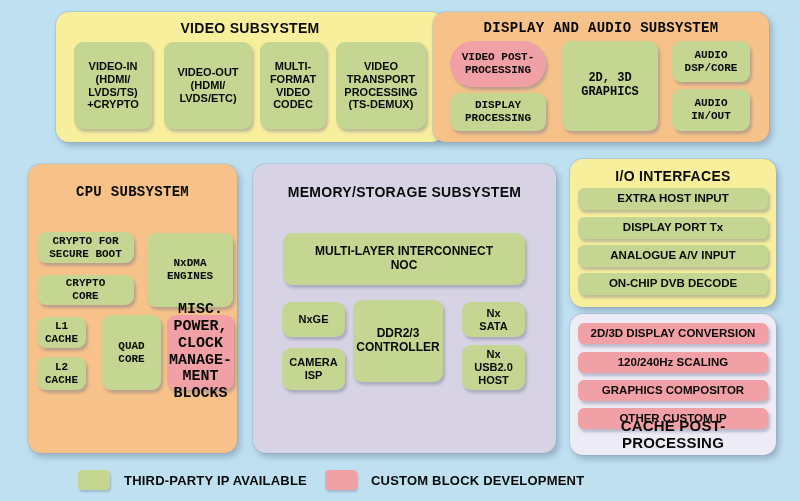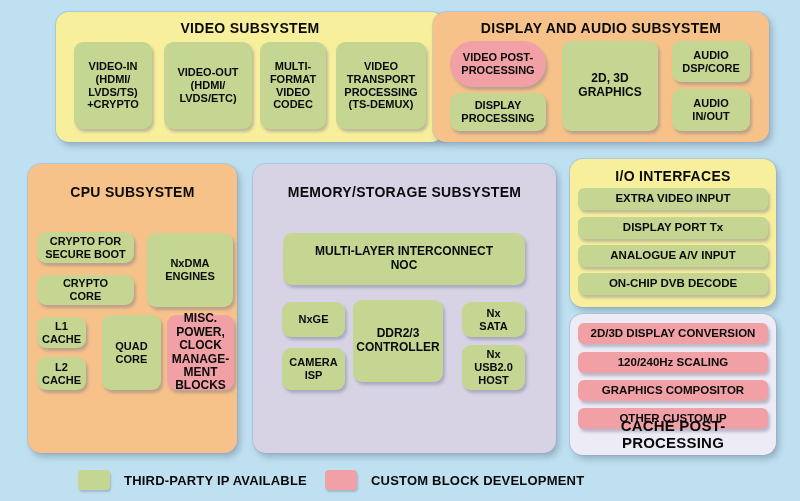--- a/index.html
+++ b/index.html
@@ -15,21 +15,21 @@
     height: 501px;
     background: var(--background, #bee0f0);
     overflow: hidden;
   }
   .panel {
     position: absolute;
     border-radius: 13px;
     box-shadow: 0 0 0 1px rgba(140,155,175,.28), 3px 4px 6px rgba(100,115,145,.45);
   }
   .panel.yellow   { background: var(--yellow, #f8ef9c); }
-  .panel.orange   { background: var(--orange, #f6c289); }
+  .panel.orange   { background: var(--orange, #f6c289); font-family: Liberation Mono, monospace; }
   .panel.lavender { background: var(--lavender, #d7d3e5); }
   .panel.white    { background: var(--white-panel, #edebf5); }
   .panel-title {
     position: absolute;
     left: 0; right: 0;
     text-align: center;
     font-weight: bold;
     font-size: 14px;
     letter-spacing: .3px;
     white-space: pre-line;
@@ -45,21 +45,21 @@
     font-size: 11px;
     line-height: 1.16;
     white-space: pre-line;
     border-radius: 9px;
     box-shadow: 2px 3px 3px rgba(105,110,140,.4);
     color: var(--text, #0a0a0a);
   }
   .block.green { background: var(--green, #c5d693); }
   .block.pink  { background: var(--pink, #f1a1a6); }
   .block.lg    { font-size: 12px; }
-  .block.sm    { font-size: 12px; line-height: 1.12; }
+  .block.sm    { font-size: 15px; line-height: 1.12; }
   .row-block   { border-radius: 6px; font-size: 11.5px; }
   .vpp-title {
     position: absolute;
     left: 0; right: 0;
     bottom: 4px;
     text-align: center;
     font-weight: bold;
     font-size: 15px;
     letter-spacing: .2px;
     color: var(--text, #0a0a0a);
@@ -157,21 +157,21 @@
 CONTROLLER</div>
     <div class="block green" style="left:209px; top:138px; width:63px; height:35px;">Nx
 SATA</div>
     <div class="block green" style="left:209px; top:181px; width:63px; height:45px;">Nx
 USB2.0
 HOST</div>
   </section>
 
   <section class="panel yellow" style="left:570px; top:159px; width:206px; height:148px;">
     <h2 class="panel-title" style="top:9px;">I/O INTERFACES</h2>
-    <div class="block green row-block" style="left:8px; top:29px; width:190px; height:22px;">EXTRA VIDEO INPUT</div>
+    <div class="block green row-block" style="left:8px; top:29px; width:190px; height:22px;">EXTRA HOST INPUT</div>
     <div class="block green row-block" style="left:8px; top:58px; width:190px; height:22px;">DISPLAY PORT Tx</div>
     <div class="block green row-block" style="left:8px; top:86px; width:190px; height:22px;">ANALOGUE A/V INPUT</div>
     <div class="block green row-block" style="left:8px; top:114px; width:190px; height:22px;">ON-CHIP DVB DECODE</div>
   </section>
 
   <section class="panel white" style="left:570px; top:314px; width:206px; height:141px;">
     <div class="block pink row-block" style="left:8px; top:9px; width:190px; height:21px;">2D/3D DISPLAY CONVERSION</div>
     <div class="block pink row-block" style="left:8px; top:38px; width:190px; height:21px;">120/240Hz SCALING</div>
     <div class="block pink row-block" style="left:8px; top:66px; width:190px; height:21px;">GRAPHICS COMPOSITOR</div>
     <div class="block pink row-block" style="left:8px; top:94px; width:190px; height:21px;">OTHER CUSTOM IP</div>

